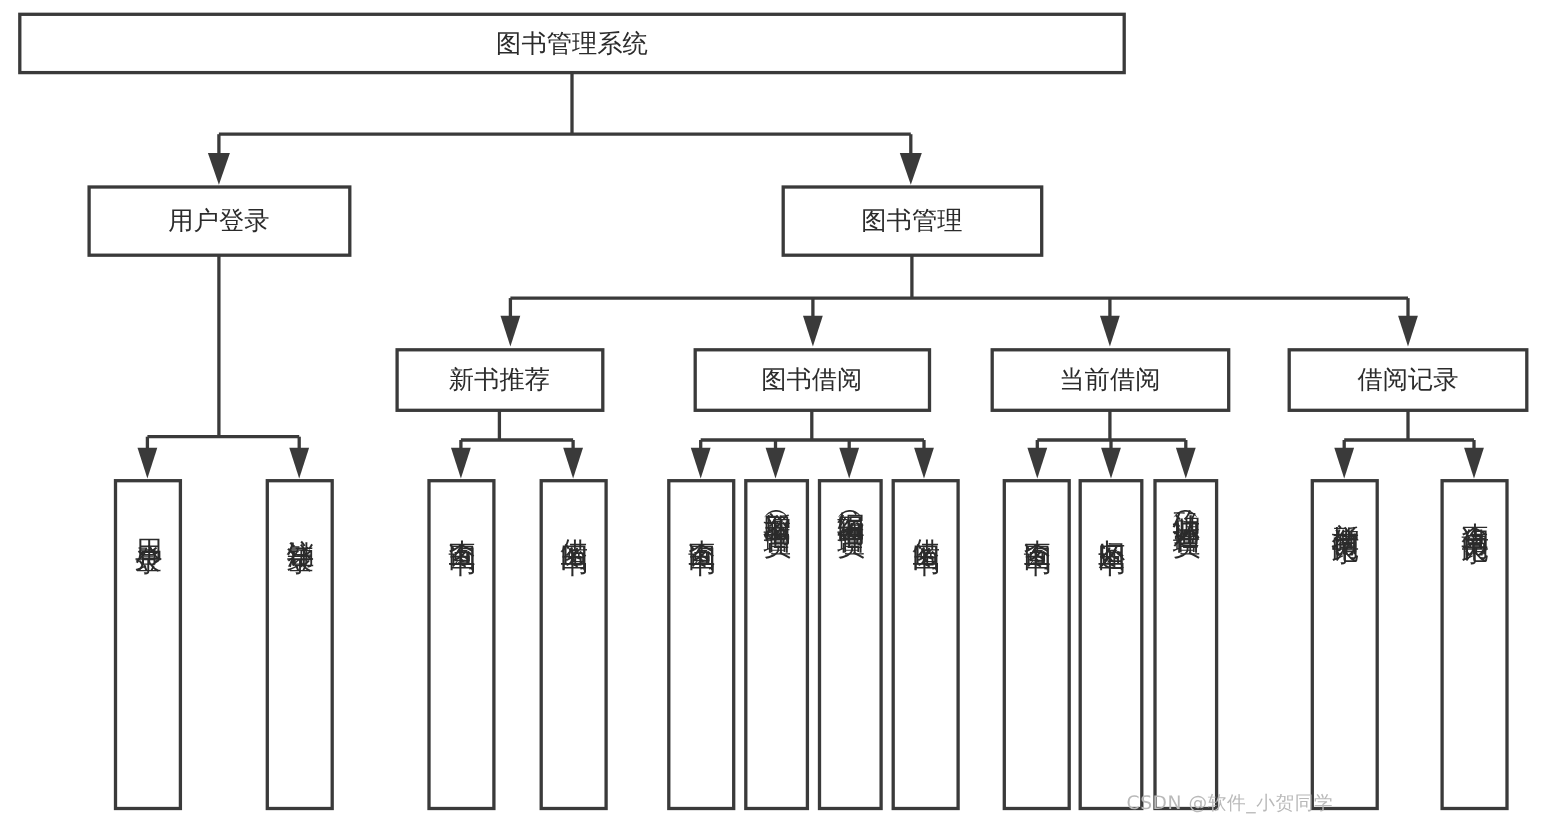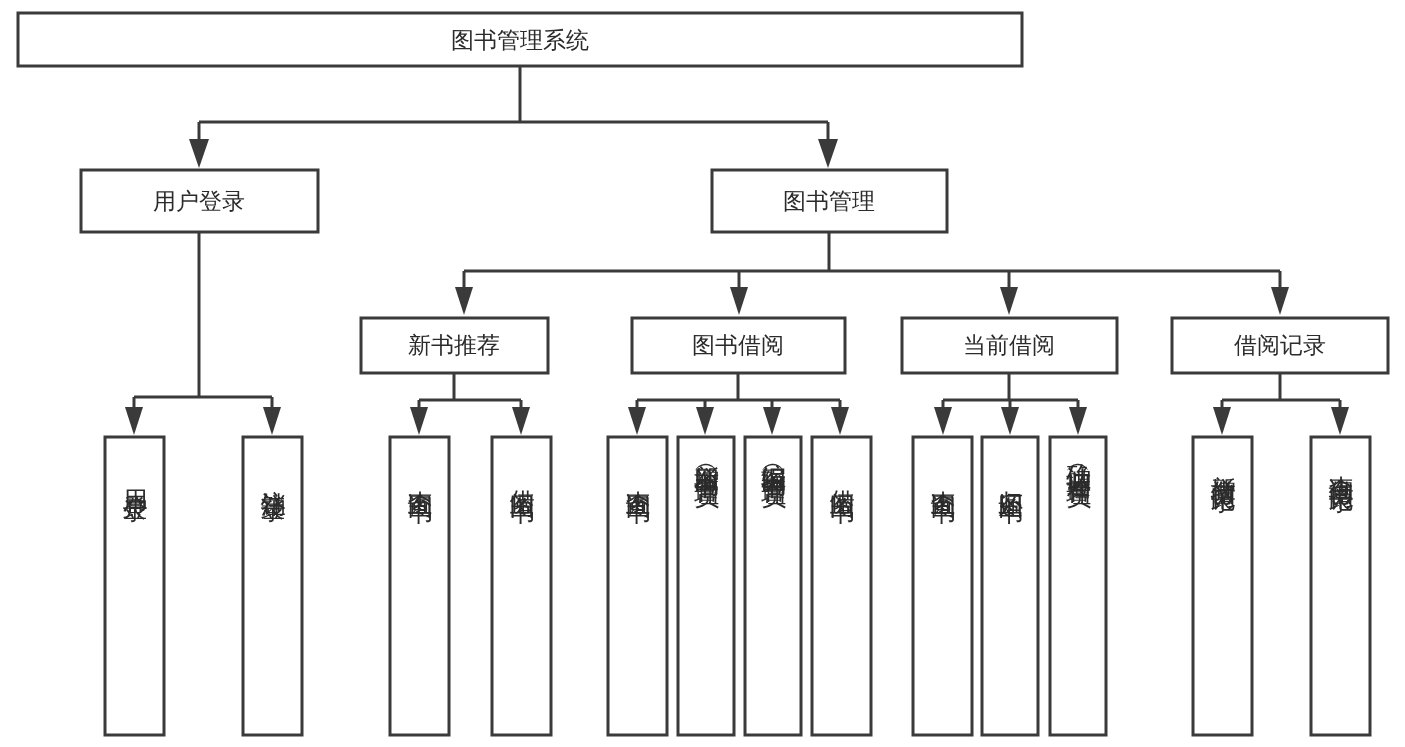--- a/index.html
+++ b/index.html
@@ -222,14 +222,15 @@
     <span class="leaf-label">确认归还（管理员）</span>
   </div>
 
   <div class="leaf-label-wrap" style="left:1193px; top:455px; width:59px; height:275px;">
     <span class="leaf-label">新增借阅记录</span>
   </div>
   <div class="leaf-label-wrap" style="left:1311px; top:455px; width:59px; height:275px;">
     <span class="leaf-label">查询借阅记录</span>
   </div>
 
+  <div class="watermark">CSDN @软件_小贺同学</div>
 
 </div>
 
 </body></html>

